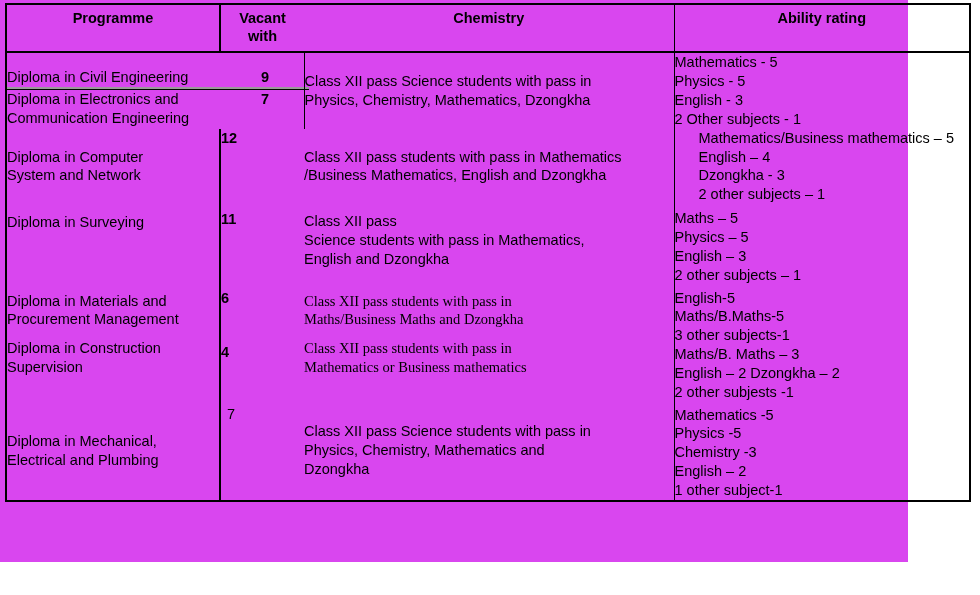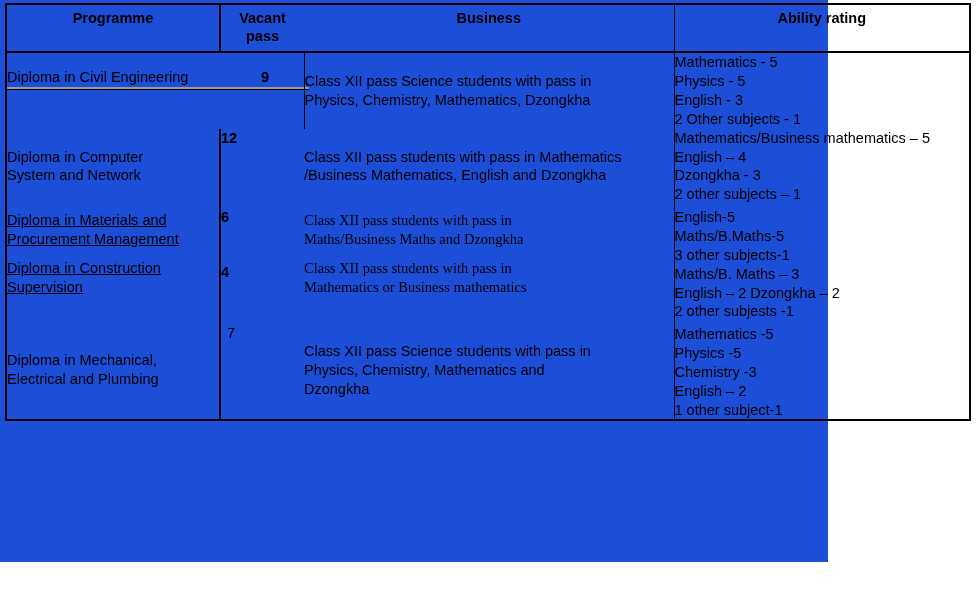--- a/index.html
+++ b/index.html
@@ -10,23 +10,23 @@
   body {
     width: 980px;
     height: 595px;
     font-family: "Liberation Sans", sans-serif;
     color: #000000;
     overflow: hidden;
   }
 
   #sheet {
     position: relative;
-    width: 828px;
+    width: 908px;
     height: 595px;
-    background: #1d4ed8;
+    background: #d946ef;
   }
 
   
   .tbl {
     position: absolute;
     left: 5px;
     top: 3px;
     width: 966px;
     border-collapse: collapse;
     table-layout: fixed;
@@ -125,22 +125,22 @@
       <col class="c-prog">
         <col class="c-slots">
         <col class="c-crit">
         <col class="c-rate">
     </colgroup>
 
     <thead>
       <tr class="hdr-row">
         <th class="hdr-prog nowrapline">Programme</th>
         <th class="hdr-slots nowrapline">Vacant
-pass</th>
-        <th class="hdr-crit nowrapline">Business</th>
+with</th>
+        <th class="hdr-crit nowrapline">Chemistry</th>
         <th class="hdr-rate nowrapline">Ability rating</th>
       </tr>
     </thead>
 
     <tbody>
 
       <tr>
         <td colspan="2" class="mid-b" style="padding:0;border-right:1.5px solid #000;">
           <table class="group-inner">
             <tbody>
@@ -153,48 +153,64 @@
                   <td></td>
                 </tr>
             <tr class="gi-sep">
                   <td></td>
                   <td></td>
                 </tr>
             <tr class="gi-sep" style="border-bottom:1.5px solid #000;">
               <td style="border-bottom:1.5px solid #000;"></td>
               <td style="border-bottom:1.5px solid #000;"></td>
             </tr>
+            <tr>
+              <td class="gi-prog nowrapline">Diploma in Electronics and
+Communication Engineering</td>
+              <td class="gi-slots" style="vertical-align:top;">7</td>
+            </tr>
           </tbody>
             </table>
         </td>
 
         <td class="cell-crit nowrapline mid-b" style="vertical-align:middle;">Class XII pass Science students with pass in
 Physics, Chemistry, Mathematics, Dzongkha</td>
 
         <td class="cell-rate nowrapline mid-b" style="vertical-align:middle;margin-left:24px;">Mathematics - 5
 Physics - 5
 English - 3
 2 Other subjects - 1</td>
       </tr>
 
       <tr>
         <td class="cell-prog nowrapline mid-b" style="vertical-align:middle;">Diploma in Computer
 System and Network</td>
         <td class="cell-slots mid-b" style="vertical-align:top;">12</td>
         <td class="cell-crit nowrapline mid-b" style="vertical-align:middle;">Class XII pass students with pass in Mathematics
 /Business Mathematics, English and Dzongkha</td>
-        <td class="cell-rate nowrapline mid-b" style="vertical-align:middle;">Mathematics/Business mathematics – 5
+        <td class="cell-rate nowrapline mid-b" style="vertical-align:middle;padding-left:24px;">Mathematics/Business mathematics – 5
 English – 4
 Dzongkha - 3
 2 other subjects – 1</td>
       </tr>
 
-
-      <tr>
-        <td class="cell-prog mid-b" style="vertical-align:top;padding-top:7px;text-decoration:underline;">
+      <tr>
+        <td class="cell-prog nowrapline grey-b" style="vertical-align:top;padding-top:9px;">Diploma in Surveying</td>
+        <td class="cell-slots grey-b" style="vertical-align:top;padding-top:6px;">11</td>
+        <td class="cell-crit nowrapline grey-b" style="vertical-align:top;padding-top:8px;">Class XII pass
+Science students with pass in Mathematics,
+English and Dzongkha</td>
+        <td class="cell-rate nowrapline grey-b" style="vertical-align:top;padding-top:5px;">Maths – 5
+Physics – 5
+English – 3
+2 other subjects – 1</td>
+      </tr>
+
+      <tr>
+        <td class="cell-prog mid-b" style="vertical-align:top;padding-top:7px;">
           <div class="nowrapline">Diploma in Materials and
 Procurement Management</div>
           <div class="spacer-h10"></div>
           <div class="nowrapline">Diploma in Construction
 Supervision</div>
         </td>
 
         <td class="cell-slots mid-b" style="vertical-align:top;padding-top:4px;">
           <div>6</div>
           <div style="height:36px;"></div>

